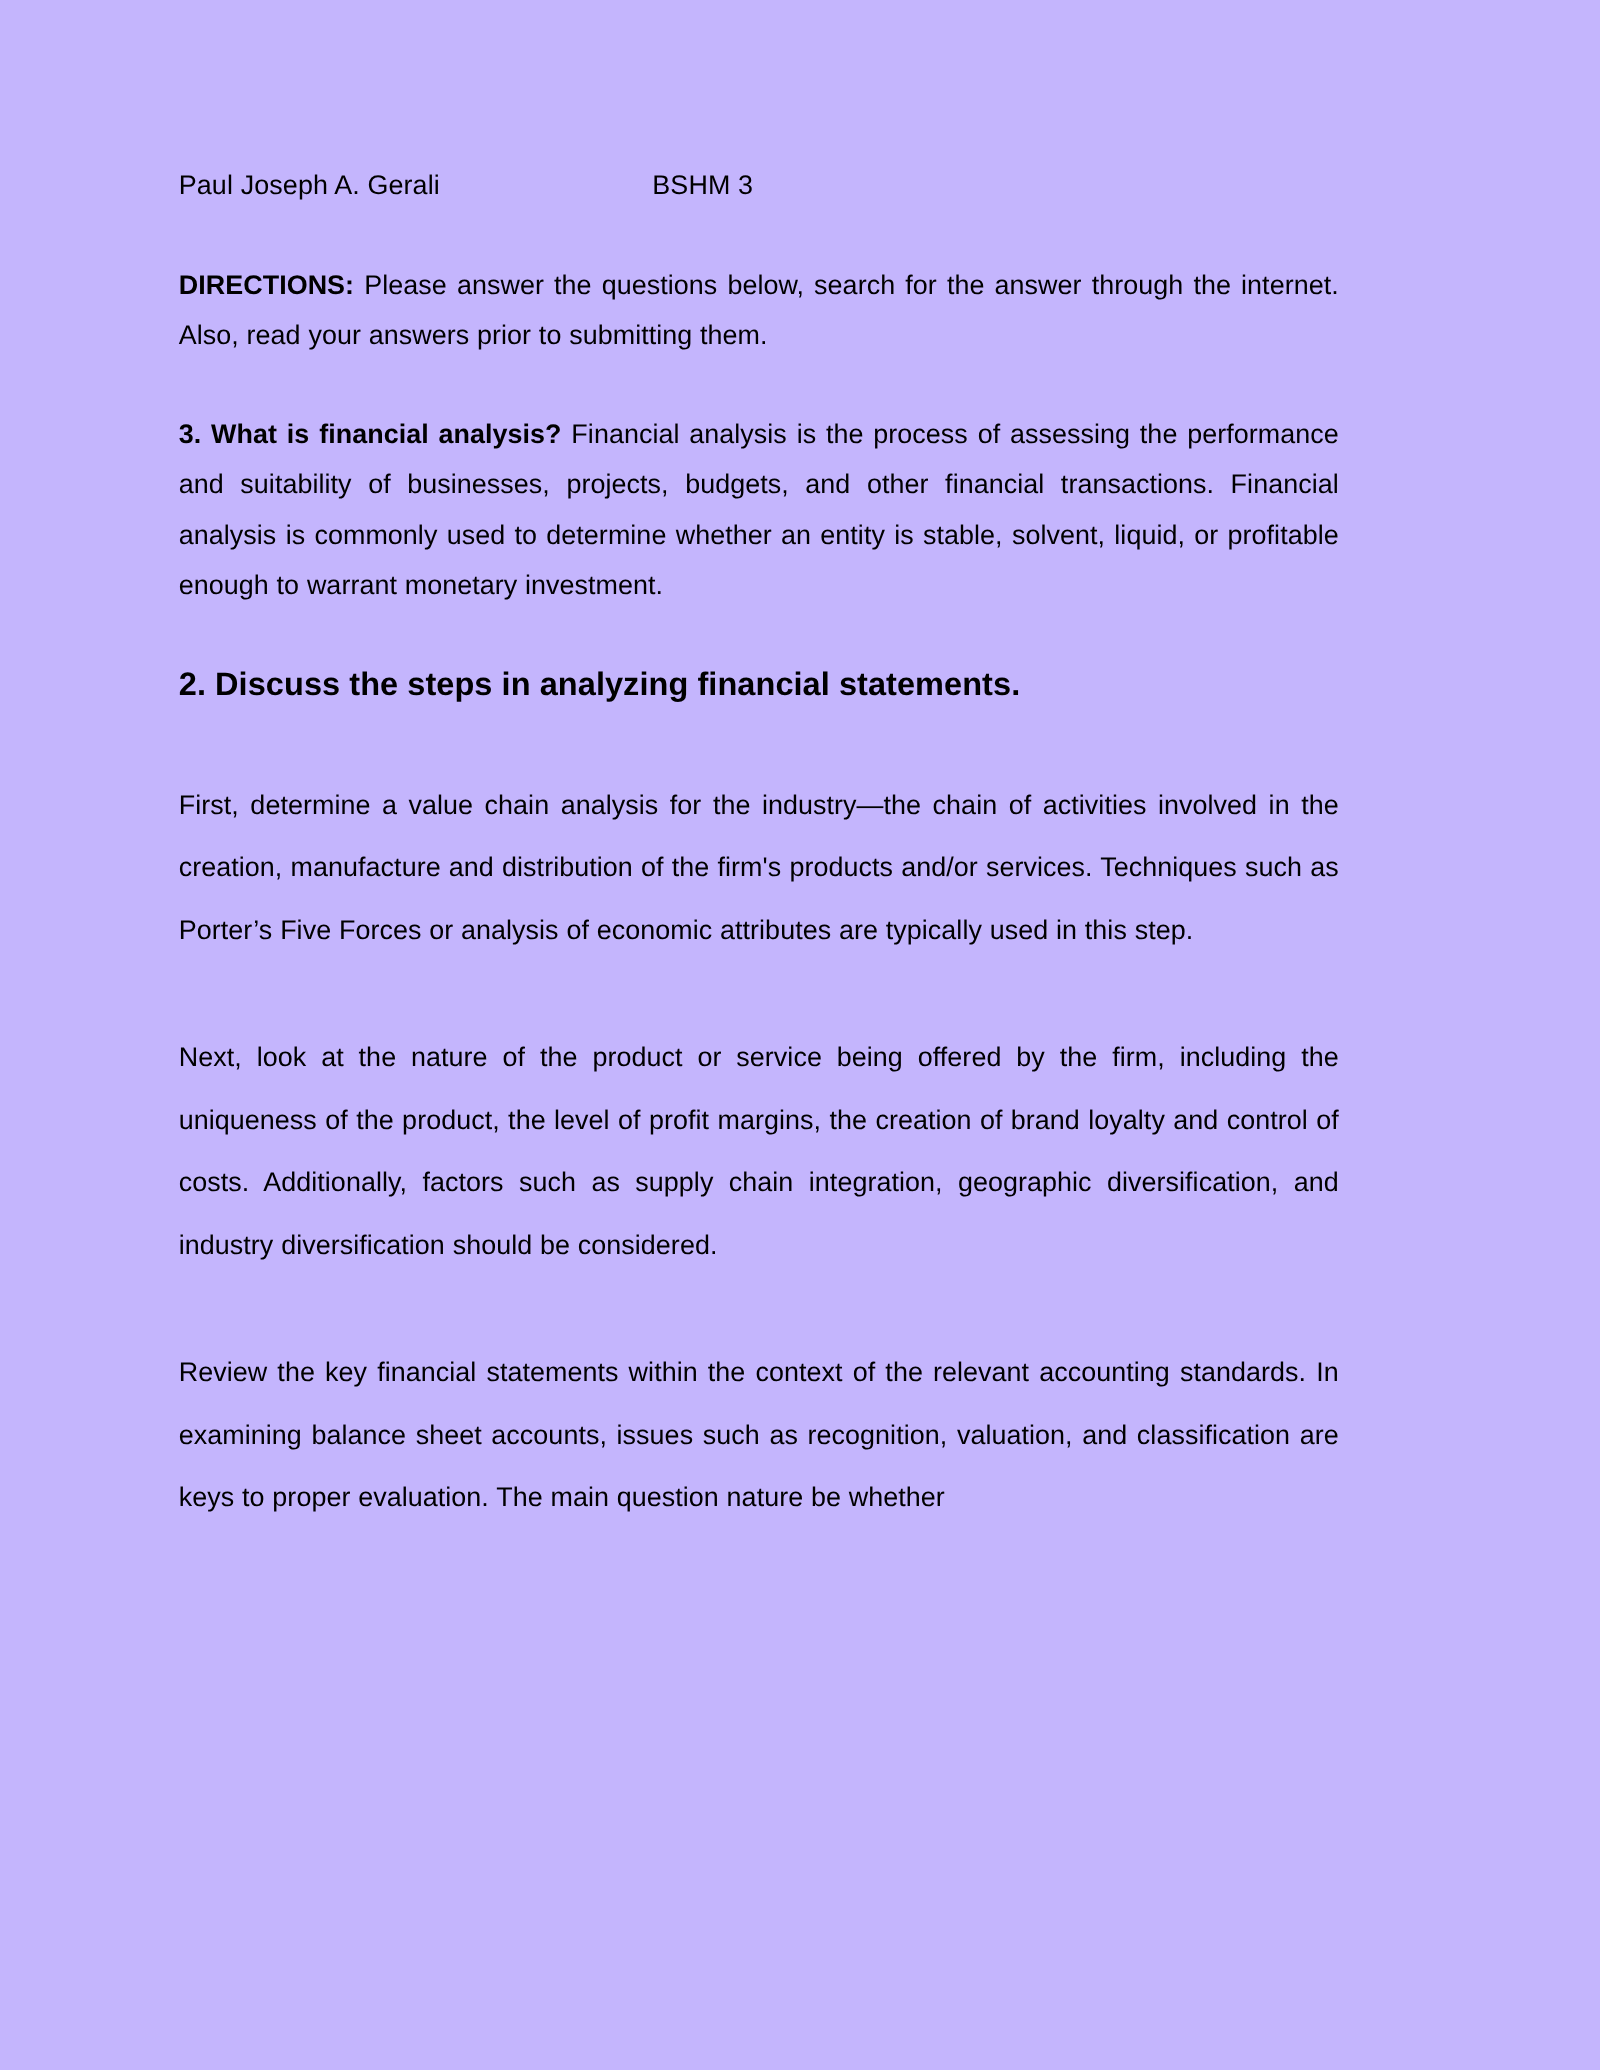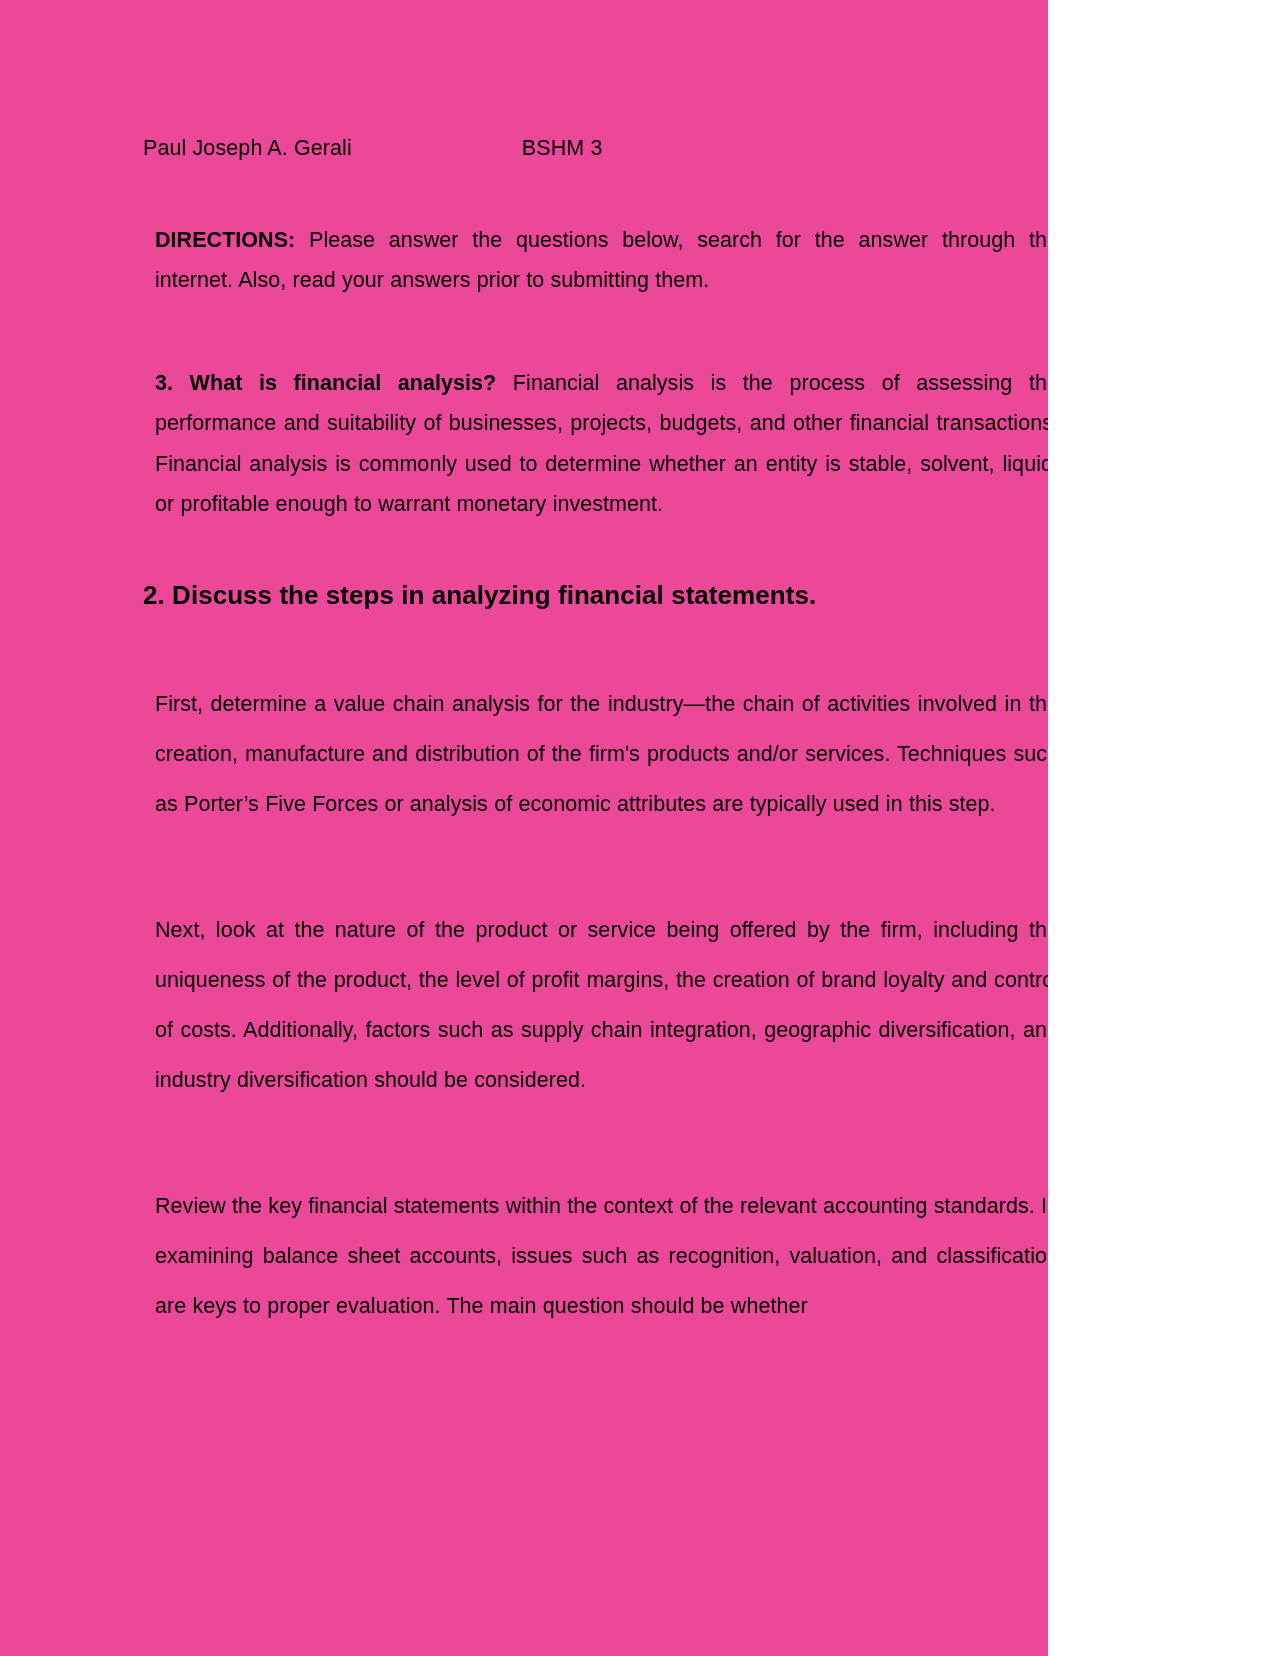--- a/index.html
+++ b/index.html
@@ -5,23 +5,23 @@
   html, body {
     margin: 0;
     padding: 0;
     background: #ffffff;
   }
   body {
     font-family: "Liberation Sans", sans-serif;
     color: #000000;
   }
   .page {
-    width: 1048px;
+    width: 1280px;
     min-height: 1656px;
-    background: #ec4899;
+    background: #c4b5fd;
     position: relative;
     box-sizing: border-box;
     padding: 0;
     overflow: hidden;
   }
   .content {
     position: absolute;
     left: 143px;
     top: 138px;
     width: 928px;
@@ -35,21 +35,21 @@
   }
   .header-gap {
     display: inline-block;
     width: 170px;
   }
   p.body-text {
     font-size: 21.5px;
     line-height: 40.5px;
     text-align: justify;
     text-justify: inter-word;
-    margin: 12px;
+    margin: 0;
     letter-spacing: 0.05px;
     word-spacing: 0.2px;
   }
   .spacer-lg { height: 48px; }
   .spacer-md { height: 38px; }
   .spacer-sm { height: 26px; }
   b, .bold { font-weight: bold; }
   .q-head {
     font-size: 26px;
     line-height: 40.5px;
@@ -118,16 +118,16 @@
 
     <div class="spacer-sm"></div>
 
     <p class="body-text loose">Next, look at the nature of the product or service being offered by the firm, including the uniqueness of the product, the level of profit margins, the creation of brand loyalty and control of costs. Additionally, factors such as supply chain integration, geographic diversification, and industry diversification should be considered.</p>
 
     <div class="spacer-sm"></div>
 
 
     <div class="spacer-sm"></div>
 
-    <p class="body-text loose">Review the key financial statements within the context of the relevant accounting standards. In examining balance sheet accounts, issues such as recognition, valuation, and classification are keys to proper evaluation. The main question should be whether</p>
+    <p class="body-text loose">Review the key financial statements within the context of the relevant accounting standards. In examining balance sheet accounts, issues such as recognition, valuation, and classification are keys to proper evaluation. The main question nature be whether</p>
 
   </div>
 </div>
 
 </body></html>

